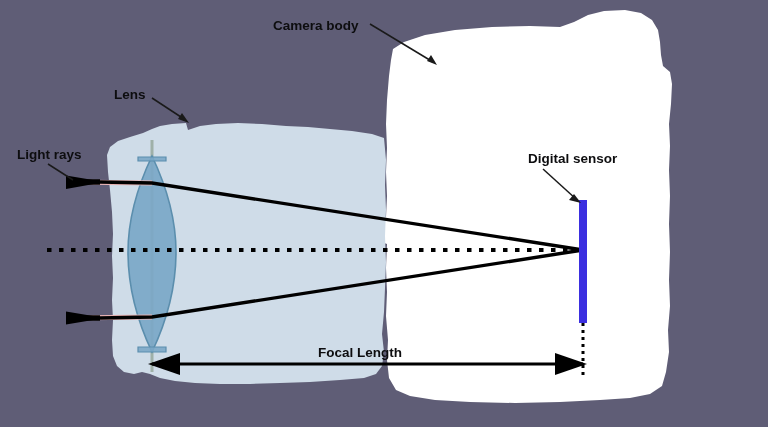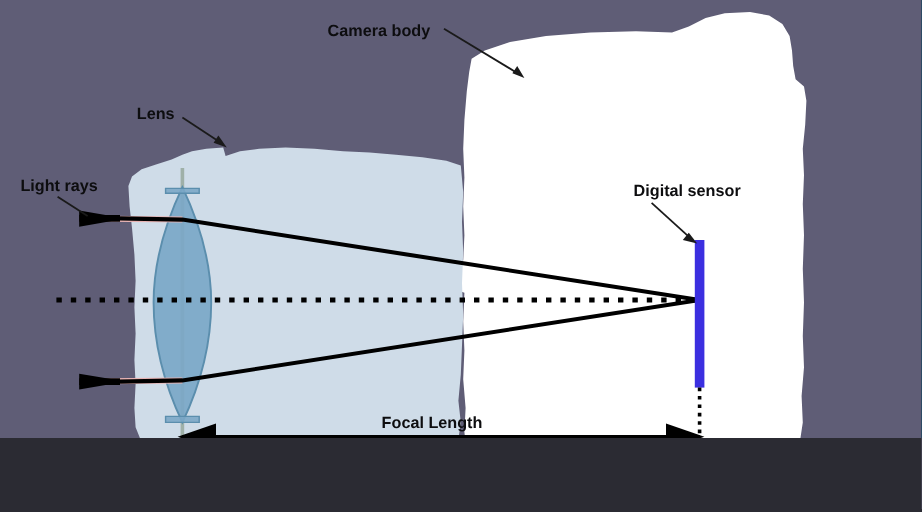--- a/index.html
+++ b/index.html
@@ -3,24 +3,24 @@
 <meta charset="utf-8">
 <style>
   html, body {
     margin: 0;
     padding: 0;
     background: #2b2b33;
   }
   #stage {
     position: relative;
     width: 768px;
-    height: 365px;
+    height: 427px;
     overflow: hidden;
     font-family: "Liberation Sans", sans-serif;
-    background: #0369a1;
+    background: #bef264;
   }
   #diagram-svg {
     position: absolute;
     left: 0;
     top: 0;
     width: 768px;
     height: 427px;
     display: block;
   }
   .dlabel {

